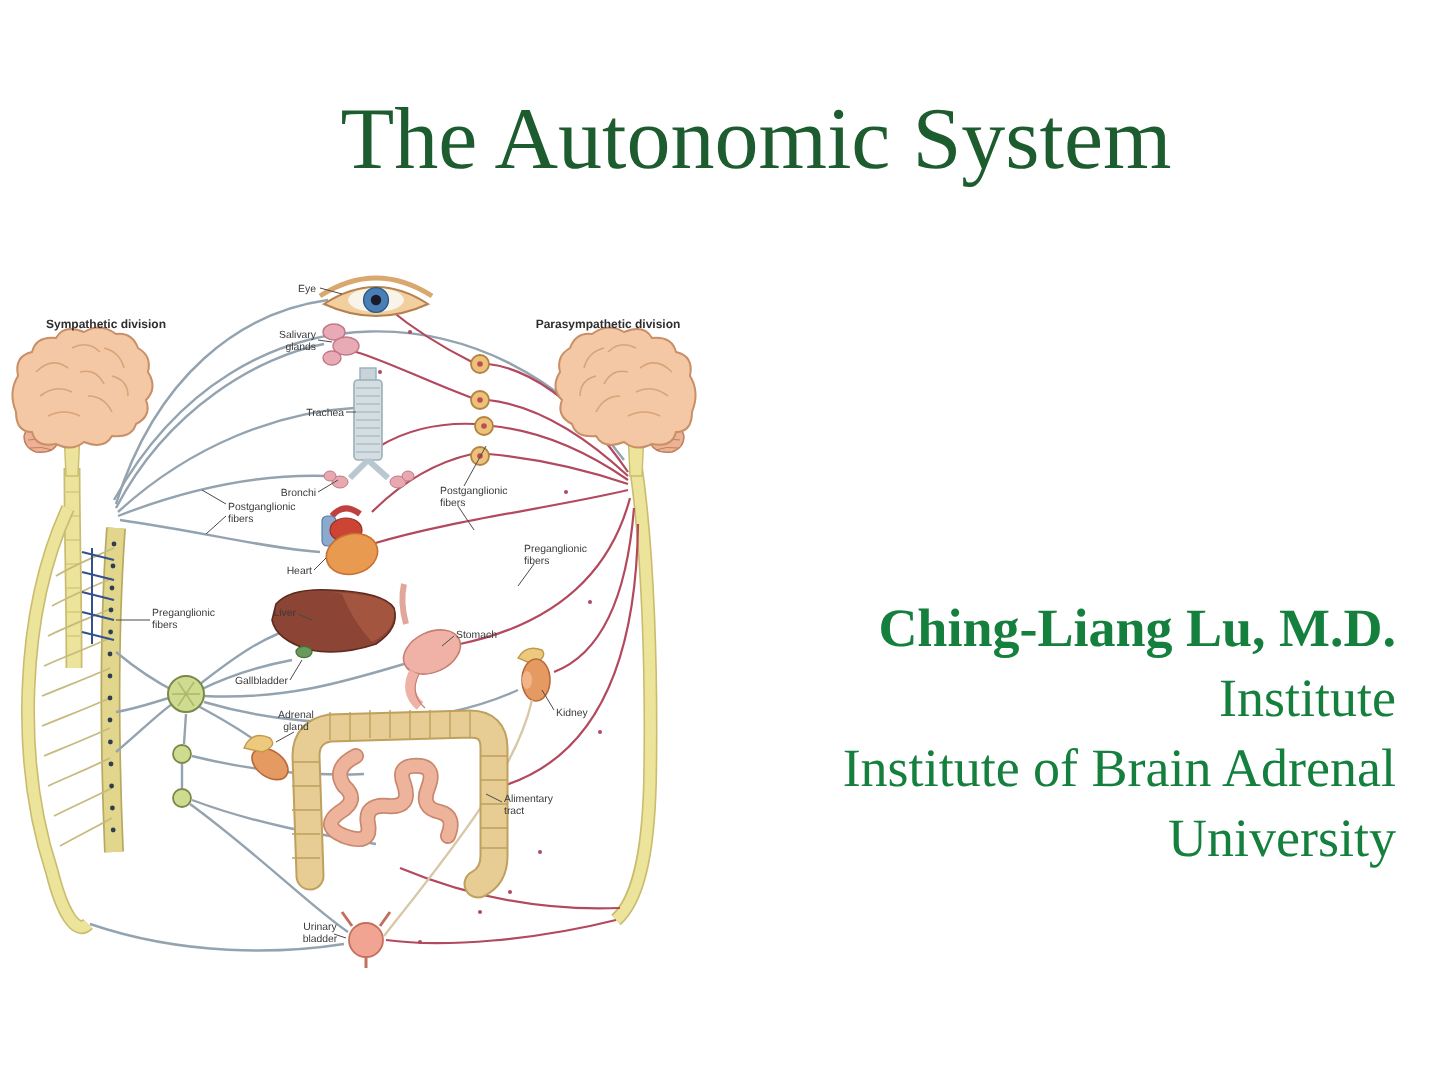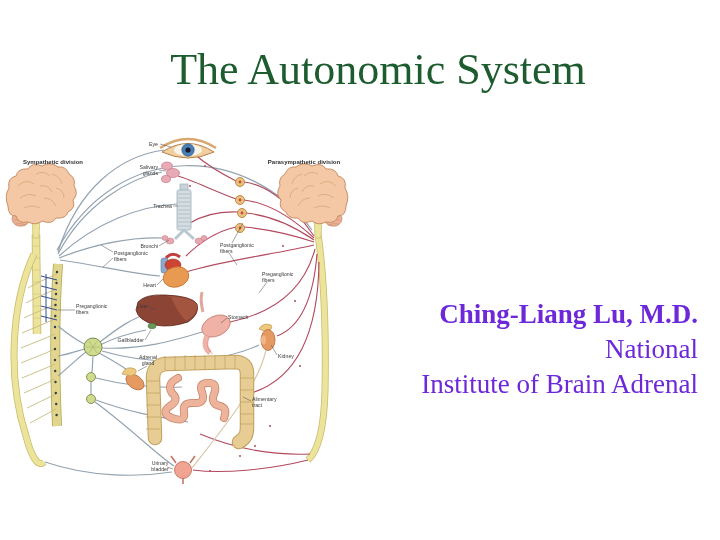--- a/index.html
+++ b/index.html
@@ -3,21 +3,21 @@
 <meta charset="utf-8">
 <style>
   html,body{margin:0;padding:0;}
   body{width:720px;height:540px;background:#ffffff;overflow:hidden;position:relative;
        font-family:"Liberation Sans",sans-serif;}
   .slide{position:absolute;inset:0;background:#ffffff;padding-left:33px;}
   .title{position:absolute;top:44px;left:38px;width:680px;margin:0;text-align:center;
          font-family:"Liberation Serif",serif;font-weight:normal;font-size:44px;
          color:#1d5c2f;letter-spacing:0px;}
   .credits{position:absolute;top:297px;right:22px;text-align:right;
-           font-family:"Liberation Serif",serif;font-size:27px;line-height:35px;color:#6d28d9;}
+           font-family:"Liberation Serif",serif;font-size:27px;line-height:35px;color:#15803d;}
   .credits .bold{font-weight:bold;}
   .diagram{position:absolute;left:0px;top:126px;width:362px;height:380px;}
   .diagram svg{width:100%;height:100%;display:block;}
   text.lab{font-family:"Liberation Sans",sans-serif;font-size:5.2px;fill:#3a3a3a;}
   text.div-lab{font-family:"Liberation Sans",sans-serif;font-size:6px;font-weight:bold;fill:#2e2e2e;}
   .symp{stroke:#94a3b0;stroke-width:1.2;fill:none;}
   .para{stroke:#b2495d;stroke-width:1.1;fill:none;}
   .preg{stroke:#33508f;stroke-width:1;fill:none;}
   .ptr{stroke:#4a4a4a;stroke-width:0.5;fill:none;}
   .spn{stroke:#c6ba7e;stroke-width:0.9;fill:none;}
@@ -287,17 +287,18 @@
       <text class="lab" x="76" y="188" text-anchor="start">fibers</text>
       <text class="lab" x="220" y="121" text-anchor="start">Postganglionic</text>
       <text class="lab" x="220" y="127" text-anchor="start">fibers</text>
       <text class="lab" x="262" y="150" text-anchor="start">Preganglionic</text>
       <text class="lab" x="262" y="156" text-anchor="start">fibers</text>
     </svg>
   </div>
 
   <div class="credits">
     <div class="bold">Ching-Liang Lu, M.D.</div>
-    <div>National</div>
+    <div>Institute</div>
     <div>Institute of Brain Adrenal</div>
+    <div>University</div>
   </div>
 
 </div>
 
 </body></html>

